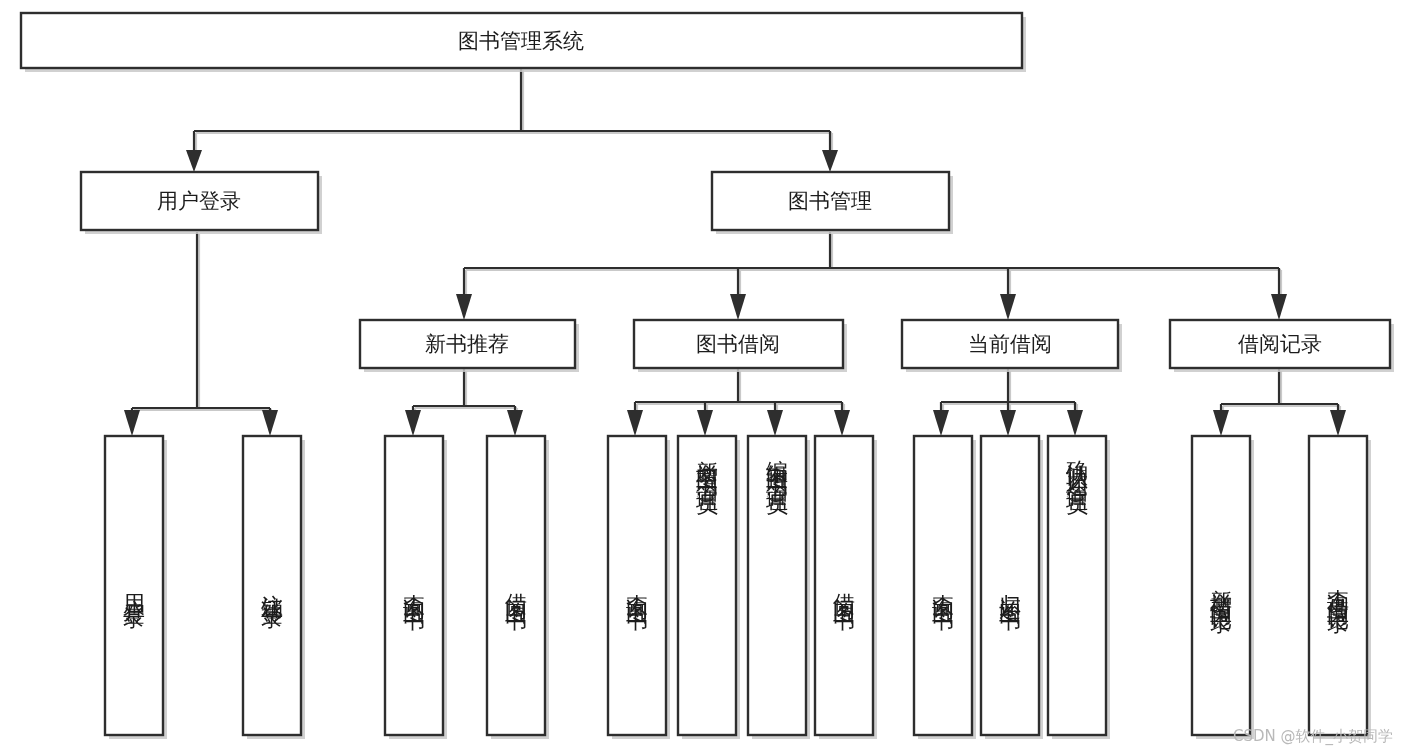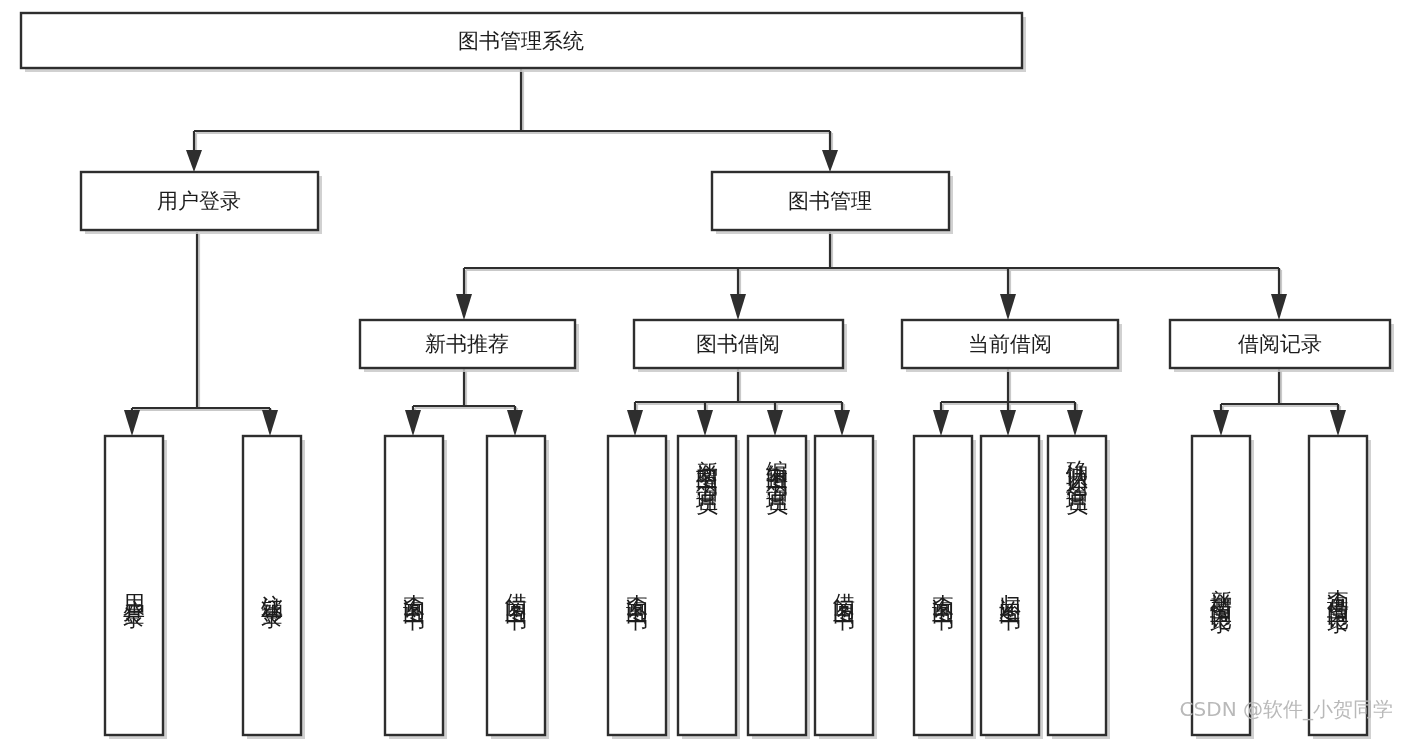--- a/index.html
+++ b/index.html
@@ -54,23 +54,23 @@
     fill: #1c1c1c;
     text-anchor: middle;
     dominant-baseline: middle;
   }
   .label-h {
     font-size: 21px;
   }
   .watermark {
     position: absolute;
     right: 12px;
-    bottom: 24px;
+    bottom: 1px;
     font-family: "DejaVu Sans", "Liberation Sans", sans-serif;
-    font-size: 20px;
+    font-size: 15px;
     color: #b9b9b9;
     white-space: nowrap;
     pointer-events: none;
   }
 </style>
 </head>
 <body>
 
 <div id="diagram-root">
 

